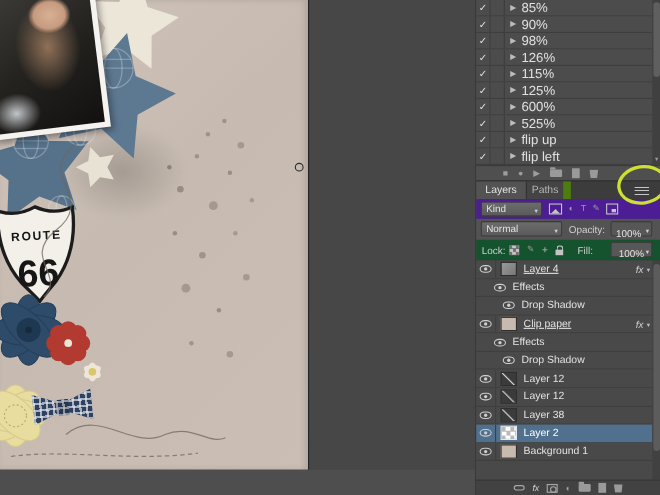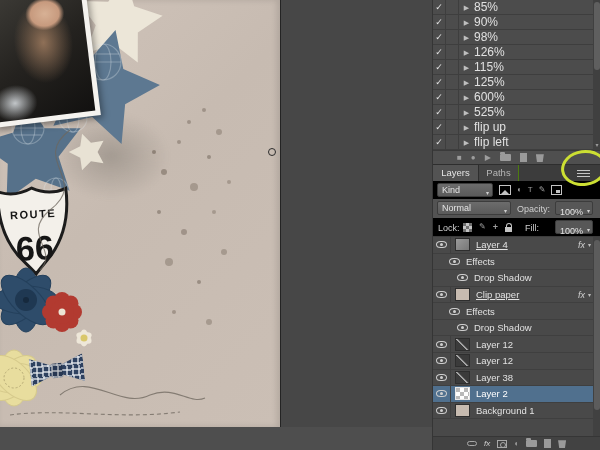--- a/index.html
+++ b/index.html
@@ -59,45 +59,45 @@
     display:flex;align-items:center;gap:9px;padding-left:24px;color:#9d9d9d;}
   .gi{font-size:8px;line-height:12px;color:#9d9d9d;}
   .i-folder{width:11px;height:7px;background:#9a9a9a;border-radius:1px;position:relative;}
   .i-folder::before{content:"";position:absolute;top:-2px;left:0;width:5px;height:2px;background:#9a9a9a;border-radius:1px 1px 0 0;}
   .i-page{width:7px;height:9px;background:#9a9a9a;}
   .i-trash{width:8px;height:9px;background:#9a9a9a;clip-path:polygon(0 15%,100% 15%,86% 100%,14% 100%);}
   
   .tabsbar{position:absolute;left:0;top:164px;width:168px;height:17px;background:#3c3c3c;border-top:1px solid #2e2e2e;}
   .tab{position:absolute;top:0;height:17px;line-height:16px;text-align:center;font-size:9.5px;}
   .tab.active{left:0;width:46px;background:#535353;color:#e4e4e4;border-right:1px solid #2e2e2e;}
-  .tab.inactive{left:46px;width:40px;background:#444444;color:#b5b5b5;border-right:1px solid #4d7c0f;text-align:center;}
+  .tab.inactive{left:46px;width:40px;background:#444444;color:#b5b5b5;border-right:7px solid #4d7c0f;text-align:center;}
   .pmenu{position:absolute;right:11px;top:5px;width:13px;height:8px;
     background:repeating-linear-gradient(#c6c6c6 0 1px,rgba(0,0,0,0) 1px 3px);}
   .anno{position:absolute;left:128px;top:150px;width:46px;height:36px;border:3px solid #ccdf33;border-radius:50%;
     transform:rotate(-8deg);z-index:30;pointer-events:none;}
   
-  .krow{position:absolute;left:0;top:181px;width:168px;height:18px;background:#000000;text-decoration:underline;}
+  .krow{position:absolute;left:0;top:181px;width:168px;height:18px;background:#4c1d95;text-decoration:underline;}
   .dropbox{position:absolute;height:14px;top:2px;background:linear-gradient(#6c6c6c,#5a5a5a);
     border:1px solid #3c3c3c;border-radius:2px;color:#e3e3e3;font-size:9px;line-height:12px;padding:0 4px;}
   .dropbox .dchev{position:absolute;right:3px;top:3px;font-size:6px;color:#cfcfcf;}
   .kdrop{left:4px;width:56px;}
   .ficons{position:absolute;left:66px;top:3px;display:flex;gap:6px;align-items:center;height:12px;color:#c4c4c4;}
   .i-img{width:12px;height:10px;border:1px solid #c4c4c4;position:relative;}
   .i-img::after{content:"";position:absolute;left:1px;bottom:0;border-left:4px solid rgba(0,0,0,0);border-right:4px solid rgba(0,0,0,0);border-bottom:4px solid #c4c4c4;}
   .i-so{width:11px;height:10px;border:1px solid #c4c4c4;position:relative;}
   .i-so::after{content:"";position:absolute;right:1px;bottom:1px;width:4px;height:3px;background:#c4c4c4;}
   
   .brow{position:absolute;left:0;top:199px;width:168px;height:19px;background:#535353;}
   .bdrop{left:4px;width:74px;}
   .lbl{position:absolute;color:#cfcfcf;font-size:9px;}
   .valbox{position:absolute;height:14px;top:2px;border:1px solid #3c3c3c;border-radius:2px;
     background:#575757;color:#e3e3e3;font-size:9px;line-height:12px;padding:4px 4px;width:38px;}
   .valbox .dchev{position:absolute;right:2px;top:3px;font-size:6px;color:#cfcfcf;}
   
-  .lockrow{position:absolute;left:0;top:218px;width:168px;height:19px;background:#000000;border-bottom:1px solid #3c3c3c;}
+  .lockrow{position:absolute;left:0;top:218px;width:168px;height:19px;background:#14532d;border-bottom:1px solid #3c3c3c;text-align:center;}
   .lockicons{position:absolute;left:30px;top:3px;display:flex;gap:7px;align-items:center;height:12px;color:#c4c4c4;}
   .i-checker{width:9px;height:9px;background:repeating-conic-gradient(#c4c4c4 0 25%,#707070 0 50%);background-size:6px 6px;}
   .i-lock{width:7px;height:5px;background:#c4c4c4;position:relative;margin-top:4px;}
   .i-lock::before{content:"";position:absolute;left:1px;top:-4px;width:4px;height:4px;border:1px solid #c4c4c4;border-bottom:none;border-radius:3px 3px 0 0;}
   .i-plus{font-size:9px;font-weight:bold;line-height:10px;}
   
   .llist{position:absolute;left:0;top:237px;width:160px;height:199px;background:#494949;}
   .lr{position:relative;display:flex;align-items:center;height:16.58px;border-bottom:1px solid #3f3f3f;background:#494949;}
   .lr.selected{background:#50708e;}
   .eyecell{width:18px;height:100%;border-right:1px solid #3f3f3f;display:flex;align-items:center;justify-content:center;flex:none;}

